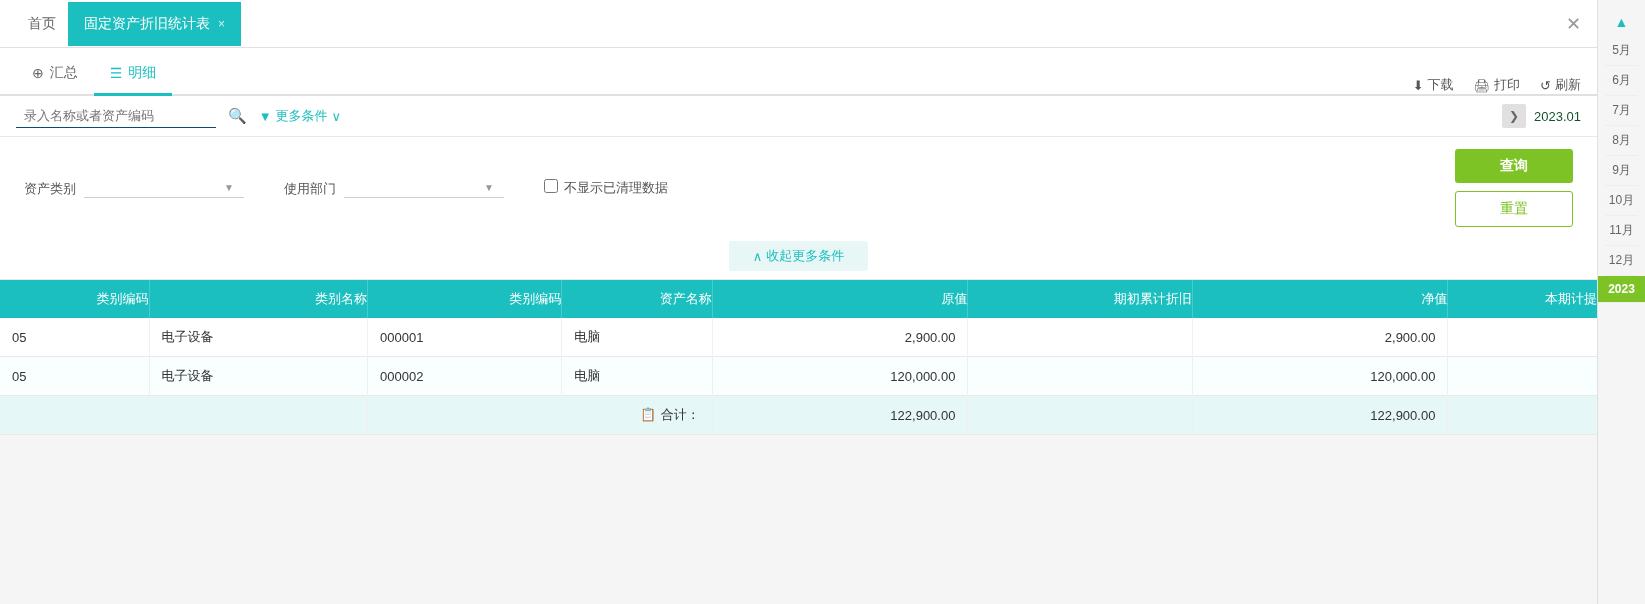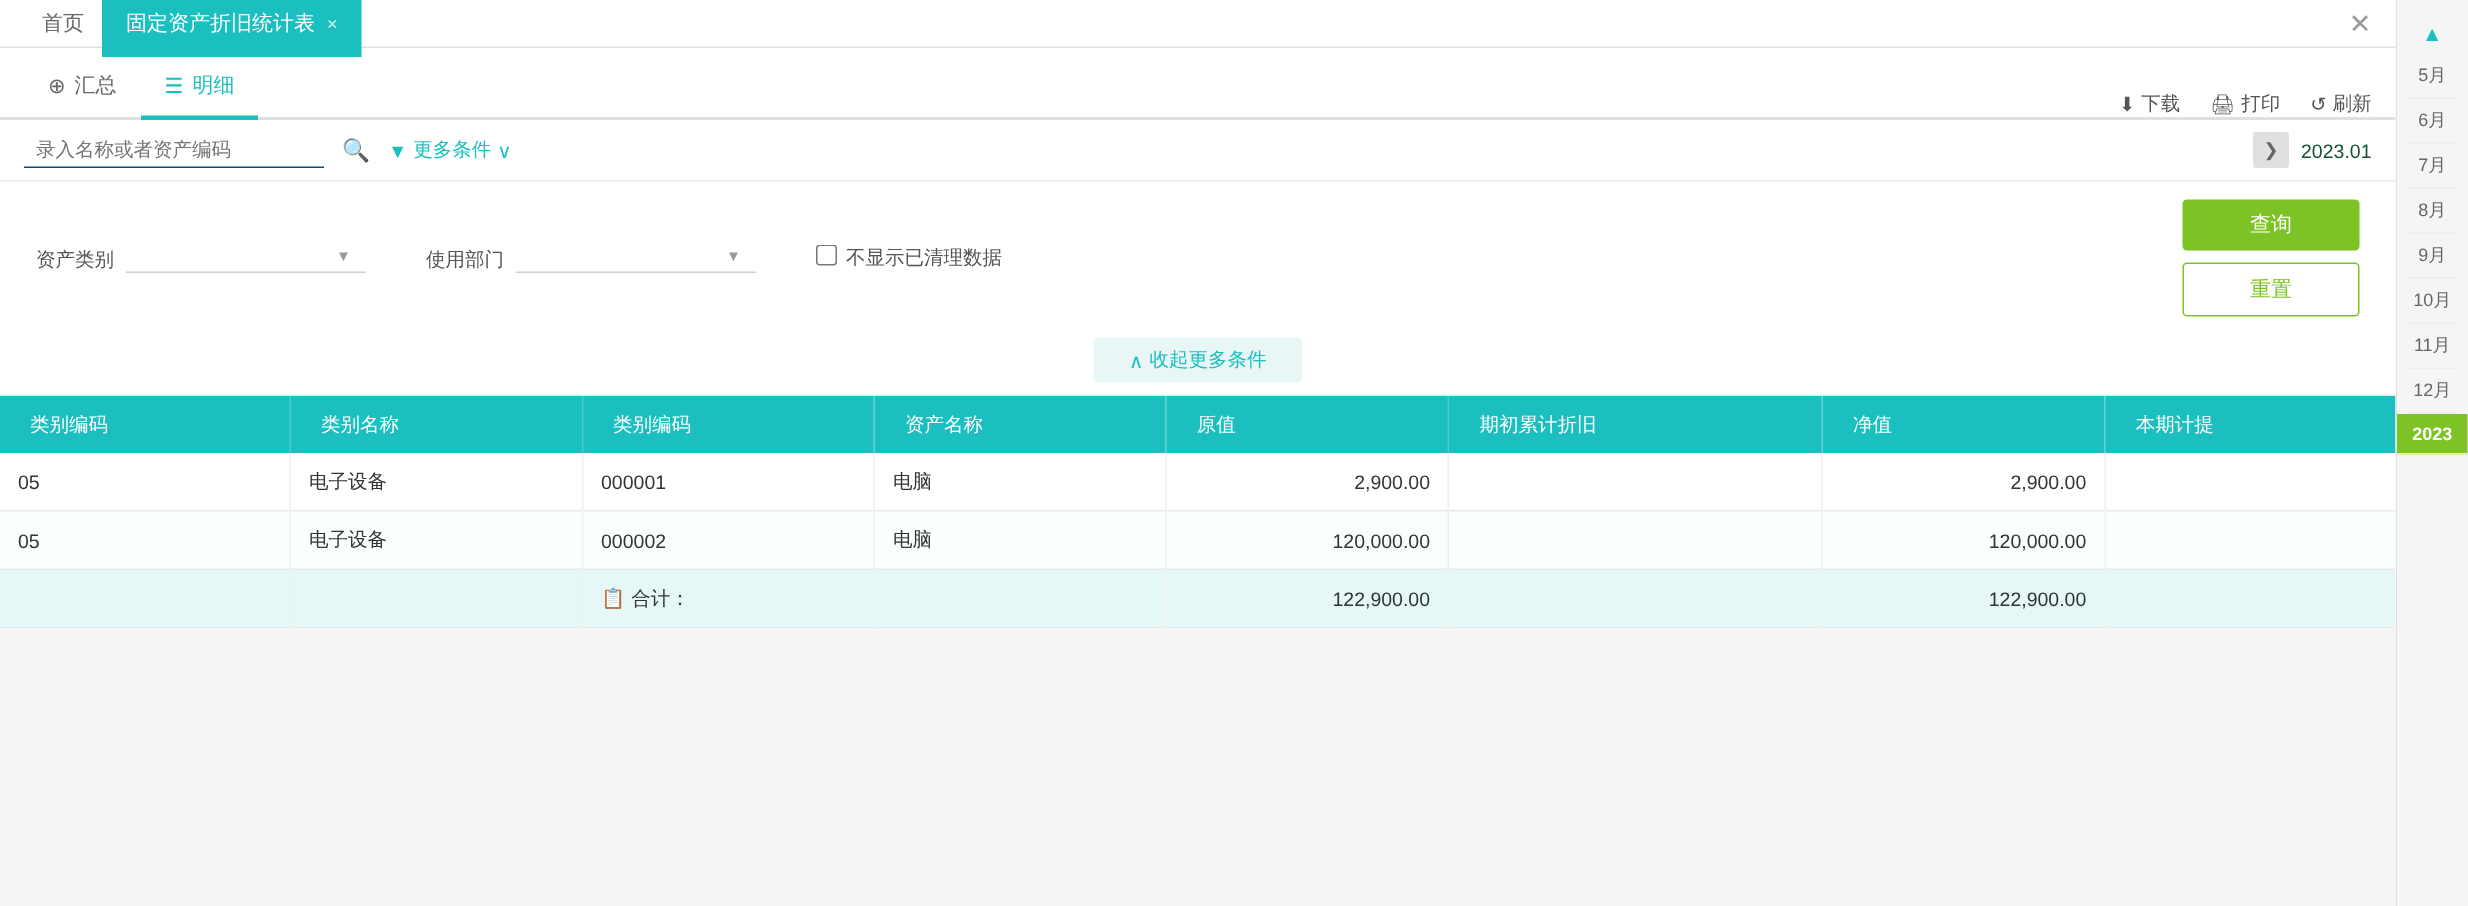--- a/index.html
+++ b/index.html
@@ -3,21 +3,21 @@
   <meta charset="utf-8">
   <style>
     * { box-sizing: border-box; margin: 0; padding: 0; }
     body { font-family: "Microsoft YaHei", "PingFang SC", sans-serif; font-size: 13px; background: #f5f5f5; overflow: hidden; }
 
     
     .top-nav {
       display: flex; align-items: center;
       background: #fff;
       border-bottom: 1px solid #e0e0e0;
-      height: 32px;
+      height: 48px;
       padding: 0 16px;
       position: relative;
     }
     .nav-home {
       color: #666; font-size: 14px; cursor: pointer; padding: 0 12px;
     }
     .nav-tab {
       display: flex; align-items: center;
       background: #1bbfbf;
       color: #fff;
@@ -134,20 +134,21 @@
     .checkbox-wrap input[type=checkbox] { width: 14px; height: 14px; }
 
     .query-btn {
       background: #7ec325;
       color: #fff;
       border: none;
       padding: 8px 45px;
       font-size: 14px;
       cursor: pointer;
       border-radius: 3px;
+      font-weight: bold;
     }
     .reset-btn {
       background: #fff;
       color: #7ec325;
       border: 1px solid #7ec325;
       padding: 8px 32px;
       font-size: 14px;
       cursor: pointer;
       border-radius: 3px;
     }
@@ -180,37 +181,37 @@
     table {
       width: 100%;
       border-collapse: collapse;
       min-width: 900px;
     }
     thead tr {
       background: #1bbfbf;
       color: #fff;
     }
     thead th {
-      padding: 10px 20px;
+      padding: 10px 0;
       font-size: 13px;
       font-weight: 500;
-      text-align: left;
+      text-align: right;
       border-right: 1px solid rgba(255,255,255,0.2);
       margin-left: 48px;
     }
     thead th:last-child { border-right: none; }
     tbody tr {
       border-bottom: 1px solid #e8e8e8;
     }
     tbody tr:nth-child(even) { background: #f9fefe; }
     tbody td {
       padding: 10px 12px;
       font-size: 13px;
       color: #333;
-      text-align: left;
+      text-align: right;
       border-right: 1px solid #f0f0f0;
     }
     tbody td:last-child { border-right: none; }
     .td-right { text-align: right; }
     .td-left { text-align: left; }
 
     .total-row { background: #e6f7f7 !important; }
     .total-row td { font-size: 13px; color: #333; }
     .total-icon { font-size: 13px; color: #1bbfbf; margin-right: 4px; }
 

